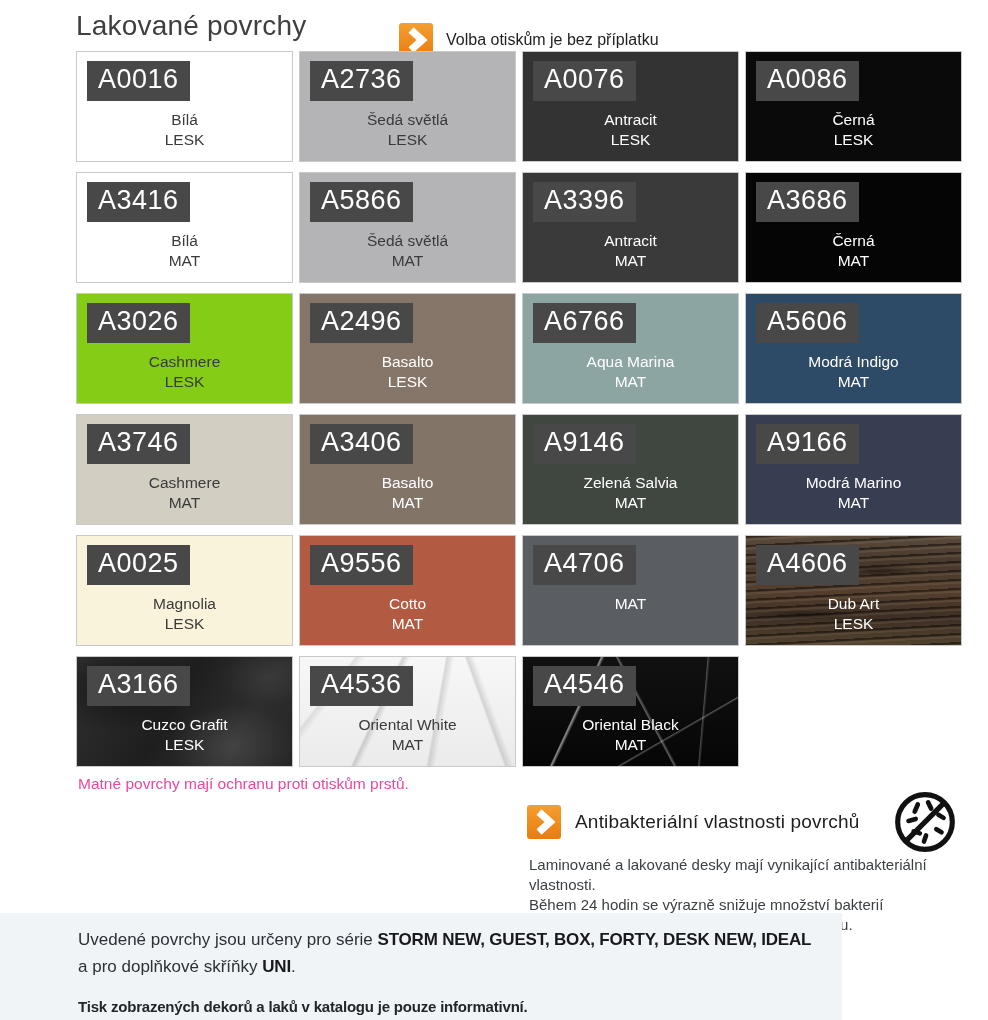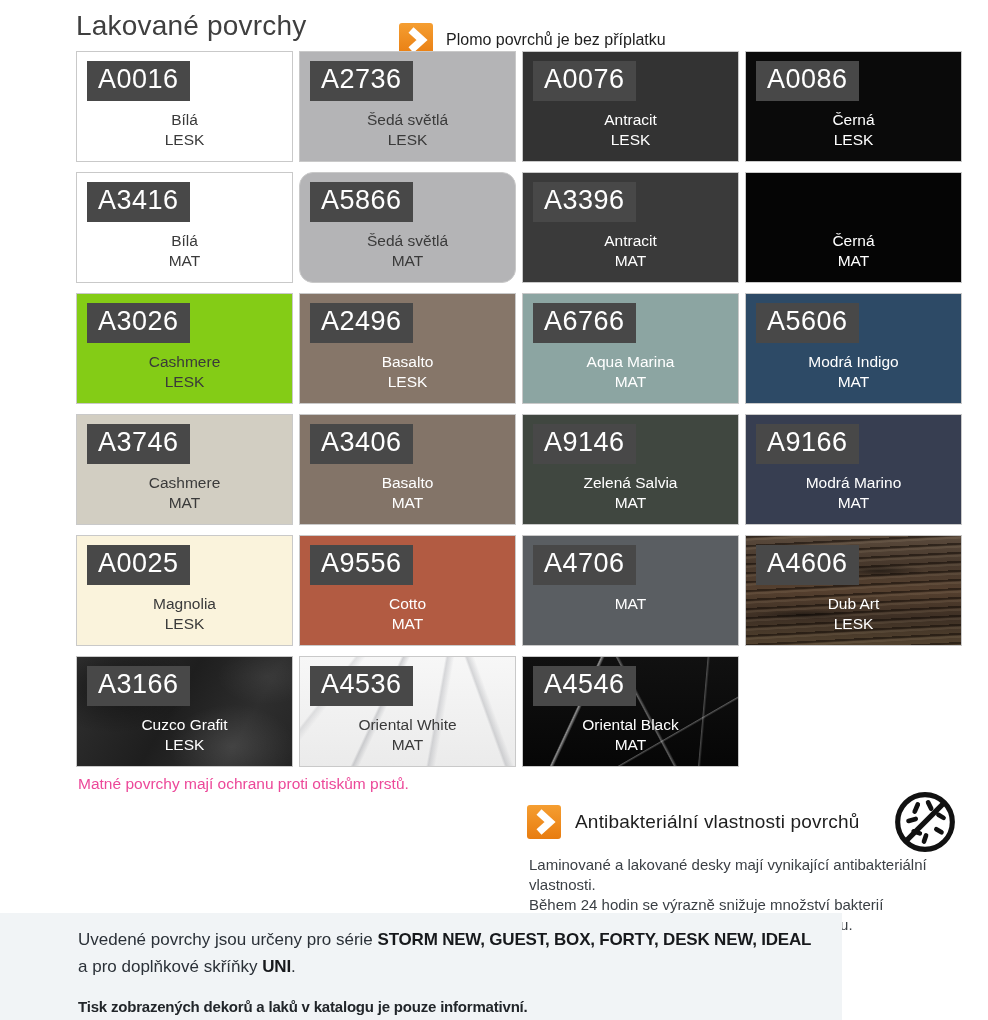--- a/index.html
+++ b/index.html
@@ -147,21 +147,21 @@
 <div class="page">
 
   <h1 class="page-title">Lakované povrchy</h1>
 
   <div class="header-note">
     <span class="chevron-box">
       <svg width="34" height="34" viewBox="0 0 34 34">
         <polyline points="12,7 23,17 12,27" fill="none" stroke="#ffffff" stroke-width="7.5"></polyline>
       </svg>
     </span>
-    <span>Plomo povrchů je bez příplatku</span>
+    <span>Volba otiskům je bez příplatku</span>
   </div>
 
   <div class="grid" id="grid">
       <div class="swatch text-dark" style="background: rgb(255, 255, 255);">
     <div class="code-badge">A0016</div>
     <div class="swatch-label">
       <div>Bílá</div>
       <div>LESK</div>
     </div>
   </div>
@@ -186,35 +186,36 @@
       <div>LESK</div>
     </div>
   </div>
       <div class="swatch text-dark" style="background: rgb(255, 255, 255);">
     <div class="code-badge">A3416</div>
     <div class="swatch-label">
       <div>Bílá</div>
       <div>MAT</div>
     </div>
   </div>
-      <div class="swatch text-dark" style="background: rgb(180, 180, 182); border-radius: 14px;">
+      <div class="swatch text-dark" style="background: rgb(180, 180, 182);">
     <div class="code-badge">A5866</div>
     <div class="swatch-label">
       <div>Šedá světlá</div>
       <div>MAT</div>
     </div>
   </div>
       <div class="swatch text-light" style="background: rgb(58, 58, 58);">
     <div class="code-badge">A3396</div>
     <div class="swatch-label">
       <div>Antracit</div>
       <div>MAT</div>
     </div>
   </div>
       <div class="swatch text-light" style="background: rgb(5, 5, 5);">
+    <div class="code-badge">A3686</div>
     <div class="swatch-label">
       <div>Černá</div>
       <div>MAT</div>
     </div>
   </div>
       <div class="swatch text-dark" style="background: #84cc16; padding-left: 36px;">
     <div class="code-badge">A3026</div>
     <div class="swatch-label">
       <div>Cashmere</div>
       <div>LESK</div>

